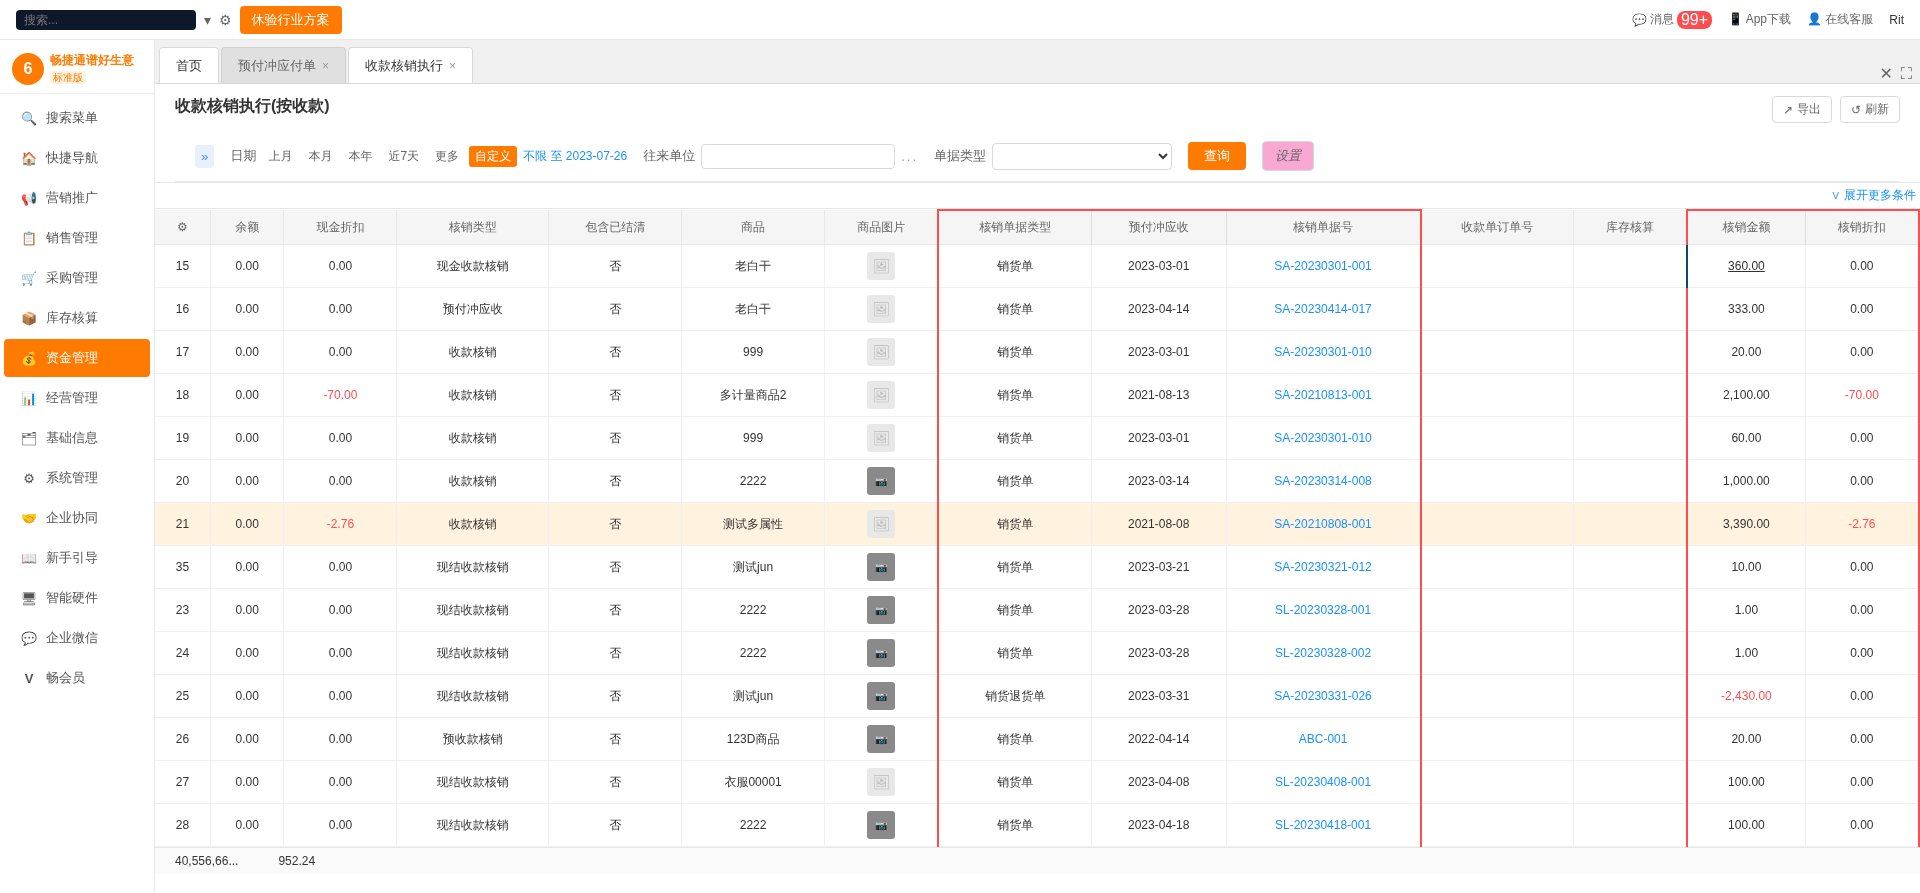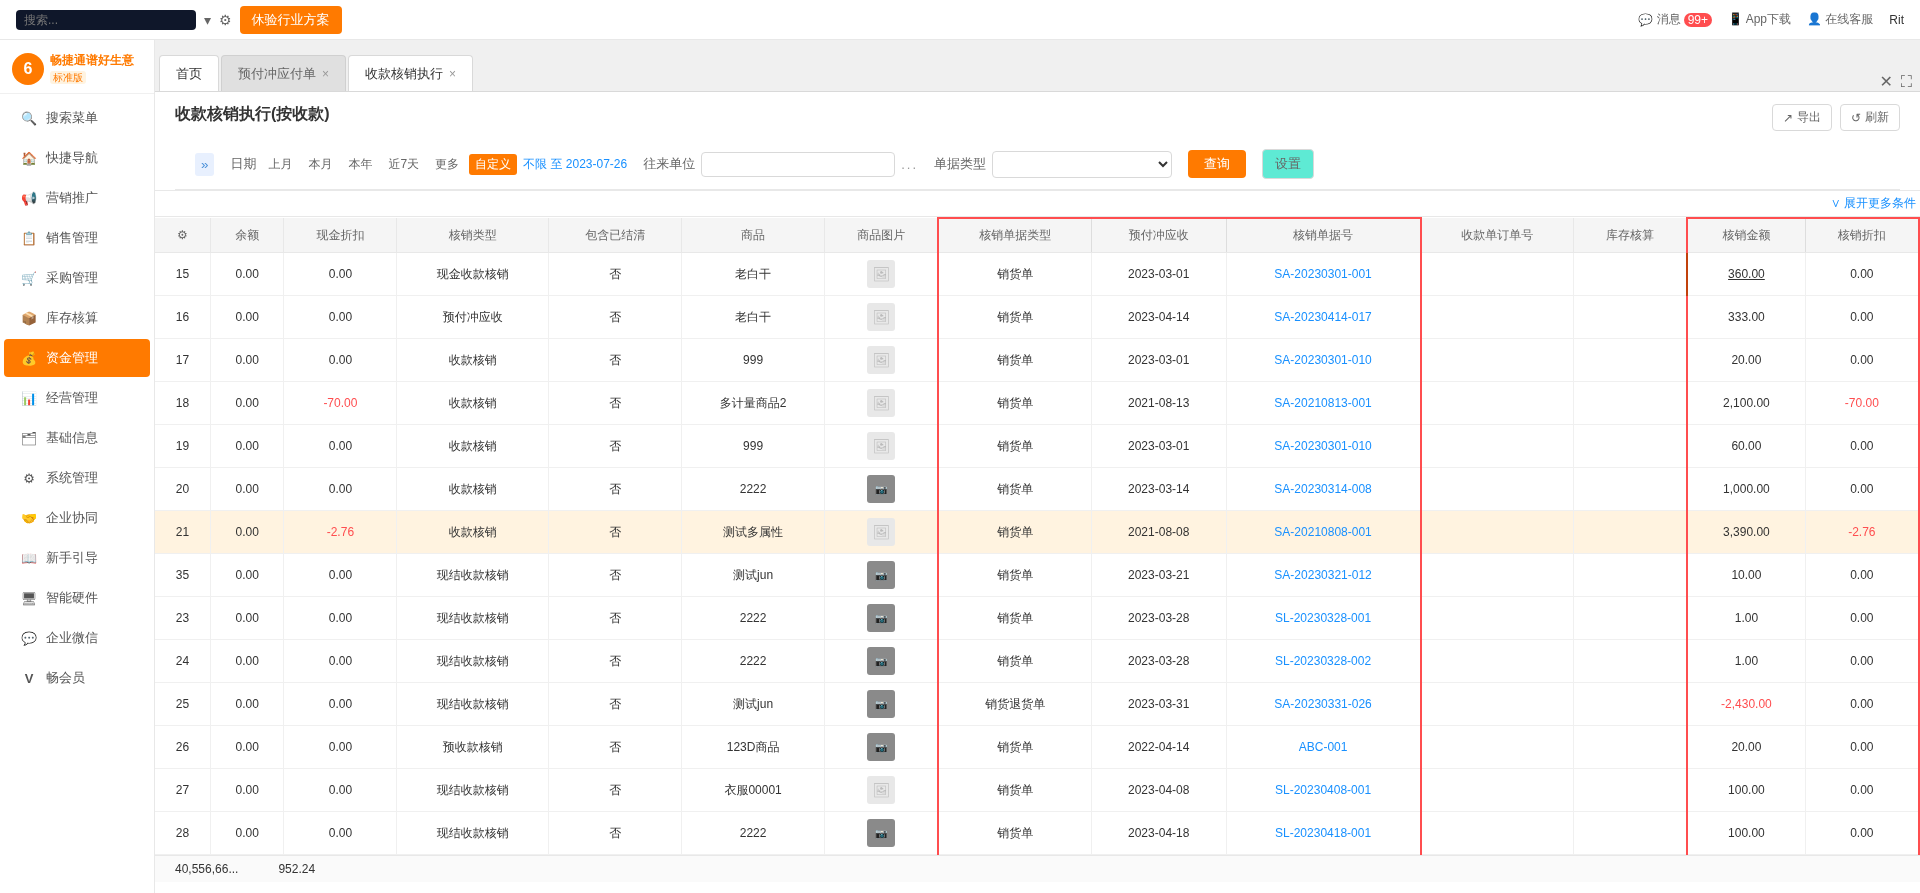--- a/index.html
+++ b/index.html
@@ -14,21 +14,21 @@
       padding: 0 16px;
       border-bottom: 1px solid #e8e8e8;
       justify-content: space-between;
     }
     .top-bar-left { display: flex; align-items: center; gap: 8px; }
     .top-bar-right { display: flex; align-items: center; gap: 16px; font-size: 12px; color: #666; }
     .top-bar-input { background: #0f172a; border: none; border-radius: 4px; padding: 3px 8px; width: 180px; color: #999; font-size: 12px; }
     .industry-btn { background: #ff7a00; color: #fff; border: none; border-radius: 4px; padding: 5px 12px; font-size: 13px; cursor: pointer; }
     .gear-icon, .dropdown-arrow { color: #666; font-size: 14px; cursor: pointer; }
     .msg-badge { position: relative; display: inline-flex; align-items: center; gap: 3px; }
-    .badge { background: #ff4d4f; color: #fff; border-radius: 8px; padding: 0 4px; font-size: 12px; }
+    .badge { background: #ff4d4f; color: #fff; border-radius: 8px; padding: 0 4px; font-size: 16px; }
 
     
     .layout { display: flex; height: calc(100vh - 40px); }
 
     
     .sidebar {
       width: 155px;
       background: #fff;
       border-right: 1px solid #e8e8e8;
       display: flex;
@@ -46,21 +46,21 @@
       border-radius: 4px;
       margin: 1px 4px;
     }
     .sidebar-item.active { background: #ff7a00; color: #fff; }
     .sidebar-item .si-icon { width: 18px; text-align: center; }
 
     
     .main-area { flex: 1; display: flex; flex-direction: column; overflow: hidden; }
 
     .tabs-bar {
-      height: 52px;
+      height: 44px;
       background: #f0f0f0;
       display: flex;
       align-items: flex-end;
       border-bottom: 1px solid #d9d9d9;
       padding-left: 4px;
       gap: 0;
     }
     .tab {
       height: 36px;
       padding: 0 16px;
@@ -118,21 +118,21 @@
     .filter-input {
       border: 1px solid #d9d9d9; border-radius: 4px; padding: 4px 8px;
       min-width: 200px; font-size: 13px; color: #333;
     }
     .filter-dots { color: #999; letter-spacing: 2px; }
     .filter-select {
       border: 1px solid #d9d9d9; border-radius: 4px; padding: 4px 8px;
       min-width: 180px; font-size: 13px; color: #333; background: #fff;
     }
     .btn-query { background: #ff7a00; color: #fff; border: none; border-radius: 4px; padding: 5px 16px; cursor: pointer; font-size: 13px; }
-    .btn-settings { background: #5eead4; border: 1px solid #d9d9d9; border-radius: 4px; padding: 5px 12px; cursor: pointer; font-size: 13px; color: #666; }
+    .btn-settings { background: #f9a8d4; border: 1px solid #d9d9d9; border-radius: 4px; padding: 5px 12px; cursor: pointer; font-size: 13px; color: #666; font-style: italic; }
 
     
     .expand-more-bar {
       background: #fff;
       text-align: right;
       padding: 4px;
       border-bottom: 1px solid #e8e8e8;
       cursor: pointer;
       color: #666;
       font-size: 12px;
@@ -392,21 +392,21 @@
     <td class="">0.00</td>
     <td>现金收款核销</td>
     <td>否</td>
     <td>老白干</td>
     <td><div class="img-placeholder">🖼</div></td>
     <td style="border-left:2px solid #ff4d4f;">销货单</td>
     <td>2023-03-01</td>
     <td style="border-right:2px solid #ff4d4f;"><a class="link-text">SA-20230301-001</a></td>
     <td></td>
     <td></td>
-    <td class="" style="border-left:2px solid #c2410c;text-decoration:underline;">360.00</td>
+    <td class="" style="border-left:2px solid #0c4a6e;text-decoration:underline;">360.00</td>
     <td class="" style="border-right:2px solid #ff4d4f;">0.00</td>
   </tr>
               <tr>
     <td>16</td>
     <td>0.00</td>
     <td class="">0.00</td>
     <td>预付冲应收</td>
     <td>否</td>
     <td>老白干</td>
     <td><div class="img-placeholder">🖼</div></td>

